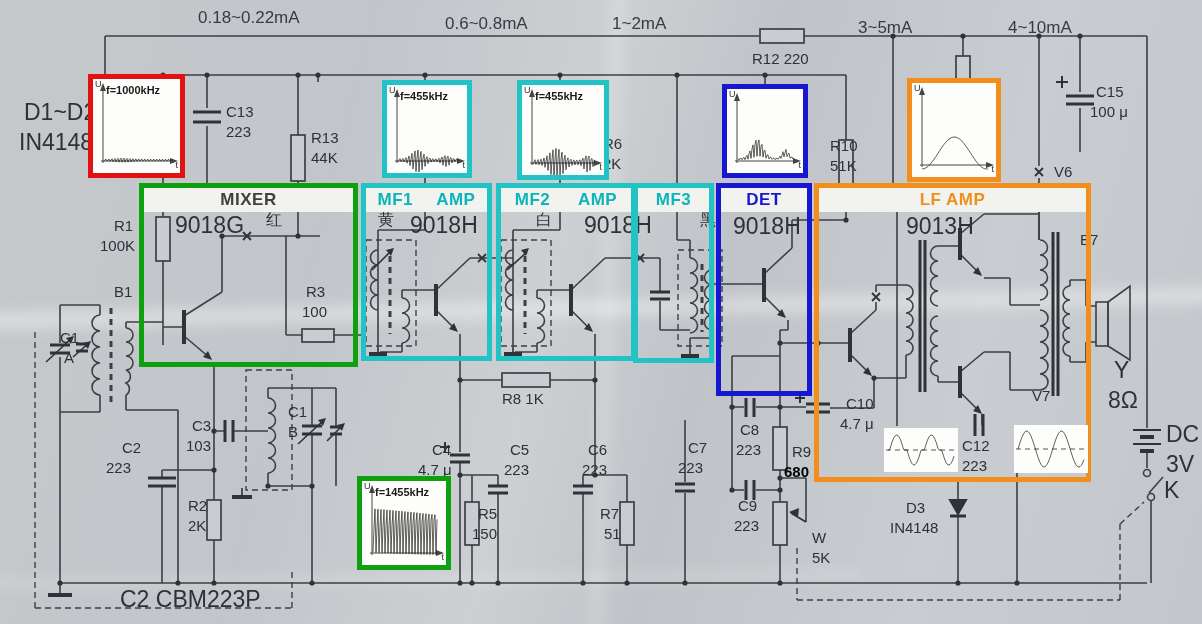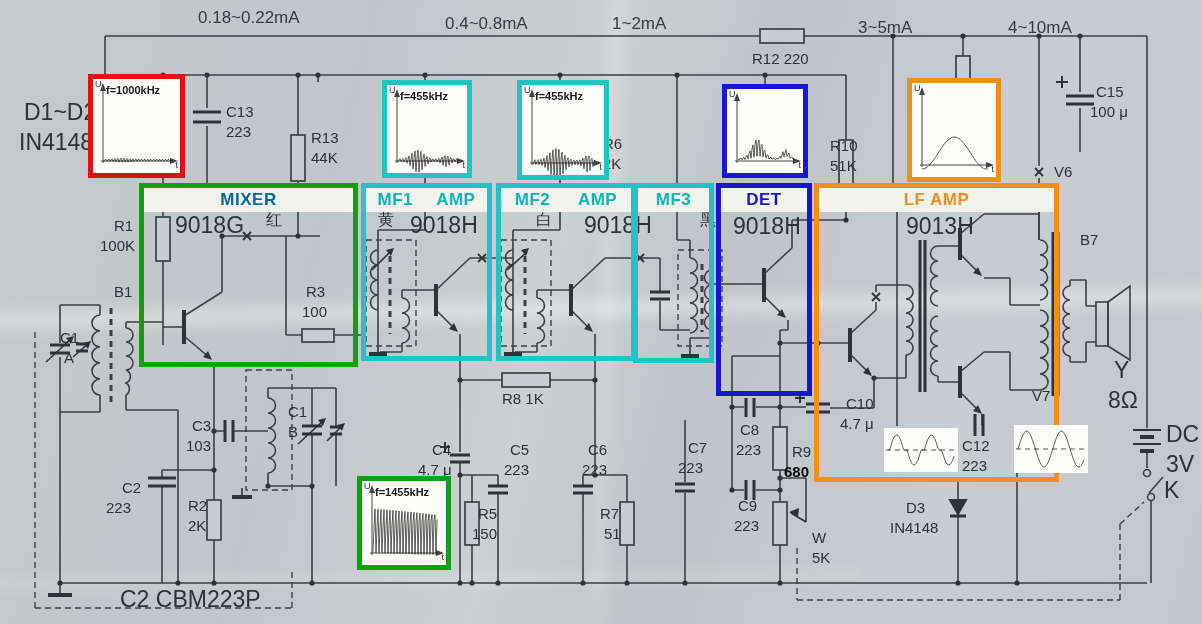--- a/index.html
+++ b/index.html
@@ -16,21 +16,21 @@
   .big{font-size:23px;}
   .cur{position:absolute;z-index:2;font-size:17px;color:#383b40;white-space:nowrap;}
   .cjk{font-size:16px;}
   .bold680 span{font-weight:bold;color:#000;}
   .abox{position:absolute;z-index:3;border-style:solid;border-width:5px;box-sizing:border-box;background:transparent;pointer-events:none;}
   .strip{position:absolute;left:0;right:0;height:24px;z-index:4;background:#f2f2ee;
     display:flex;align-items:center;justify-content:center;font-size:17px;font-weight:bold;letter-spacing:.5px;}
   .strip.around{justify-content:space-around;}
   .striptop{top:0;} .stripbot{bottom:0;}
   .red{border-color:#e11212;} .red .strip,.redtx{color:#e11212;}
-  .green{border-color:#0fa00f;} .green .strip,.greentx{color:#0369a1;}
+  .green{border-color:#0fa00f;} .green .strip,.greentx{color:#404040;}
   .cyan{border-color:#22c3c5;} .cyan .strip,.cyantx{color:#0ab5bb;}
   .blue{border-color:#1717d2;} .blue .strip,.bluetx{color:#1717d2;}
   .orange{border-color:#f28f1c;} .orange .strip,.orangetx{color:#f28f1c;}
   .wfbox{position:absolute;z-index:5;background:#fdfdfb;box-sizing:border-box;}
   .wfbox .freq{position:absolute;left:13px;top:5px;font-size:11px;font-weight:bold;color:#1a1a1a;}
   .wfbox .u{position:absolute;left:2px;top:0px;font-size:9px;color:#333;}
   .wfbox .t{position:absolute;right:2px;bottom:3px;font-size:9px;color:#333;}
   .wfbox svg{position:absolute;left:0;top:0;}
 </style>
 </head>
@@ -256,21 +256,21 @@
   <div class="abox cyan" style="left:633px;top:183px;width:81px;height:180px;">
     <div class="strip striptop">
         <span>MF3</span>
       </div>
   </div>
   <div class="abox blue" style="left:716px;top:183px;width:96px;height:213px;">
     <div class="strip striptop">
         <span>DET</span>
       </div>
   </div>
-  <div class="abox orange" style="left:814px;top:183px;width:245px;height:299px;">
+  <div class="abox orange" style="left:814px;top:183px;width:277px;height:299px;">
     <div class="strip striptop">
         <span>LF AMP</span>
       </div>
   </div>
 
   <div class="wfbox" style="left:88px;top:74px;width:97px;height:104px;border:5px solid #e11212;">
     <svg id="wf-rf" width="87" height="94">
         <path d="M10,84 V8 M8,82 H81" stroke="#444" stroke-width="1" fill="none"></path>
         <path d="M10,4 L7,12 L13,12 Z" fill="#444"></path>
         <path d="M85,82 L77,79 L77,85 Z" fill="#444"></path>
@@ -340,21 +340,21 @@
       </svg>
   </div>
   <div class="wfbox" style="left:1014px;top:425px;width:74px;height:48px;">
     <svg id="wf-sine2" width="74" height="48">
         <path d="M2,24 H72" stroke="#555" stroke-width="1" stroke-dasharray="5,4" fill="none"></path>
         <polyline points="4,24.0 5,20.8 6,17.6 7,14.7 8,12.1 9,9.9 10,8.1 11,6.8 12,6.1 13,6.0 14,6.5 15,7.6 16,9.1 17,11.2 18,13.7 19,16.5 20,19.6 21,22.8 22,26.1 23,29.2 24,32.2 25,35.0 26,37.4 27,39.3 28,40.8 29,41.7 30,42.0 31,41.7 32,40.9 33,39.5 34,37.6 35,35.3 36,32.6 37,29.6 38,26.4 39,23.1 40,19.9 41,16.8 42,14.0 43,11.5 44,9.3 45,7.7 46,6.6 47,6.1 48,6.1 49,6.7 50,7.9 51,9.6 52,11.8 53,14.4 54,17.3 55,20.4 56,23.7 57,26.9 58,30.0 59,33.0 60,35.7 61,37.9 62,39.8 63,41.1 64,41.8 65,42.0 66,41.6 67,40.6 68,39.0 69,37.0 70,34.6" stroke="#1c1c1c" stroke-width="0.7" fill="none"></polyline>
       </svg>
   </div>
 
   <div class="cur" style="left:198px;top:8px;">0.18~0.22mA</div>
-  <div class="cur" style="left:445px;top:14px;">0.4~0.8mA</div>
+  <div class="cur" style="left:445px;top:14px;">0.6~0.8mA</div>
   <div class="cur" style="left:612px;top:14px;">1~2mA</div>
   <div class="cur" style="left:858px;top:18px;">3~5mA</div>
   <div class="cur" style="left:1008px;top:18px;">4~10mA</div>
 
   <div class="lbl big" style="left:24px;top:98px;">
       <span>D1~D2</span>
       <span style="margin-left:-5px">IN4148</span>
     </div>
   <div class="lbl" style="left:226px;top:102px;">
       <span>C13</span>
@@ -383,21 +383,21 @@
       <span>R1</span>
       <span style="margin-left:-14px">100K</span>
     </div>
   <div class="lbl" style="left:114px;top:282px;">
       <span>B1</span>
     </div>
   <div class="lbl" style="left:60px;top:328px;">
       <span>C1</span>
       <span style="margin-left:4px">A</span>
     </div>
-  <div class="lbl" style="left:122px;top:438px;margin-top:40px;">
+  <div class="lbl" style="left:122px;top:438px;">
       <span>C2</span>
       <span style="margin-left:-16px">223</span>
     </div>
   <div class="lbl big" style="left:175px;top:211px;">
       <span>9018G</span>
     </div>
   <div class="lbl cjk" style="left:266px;top:210px;">
       <span>红</span>
     </div>
   <div class="lbl" style="left:306px;top:282px;">

